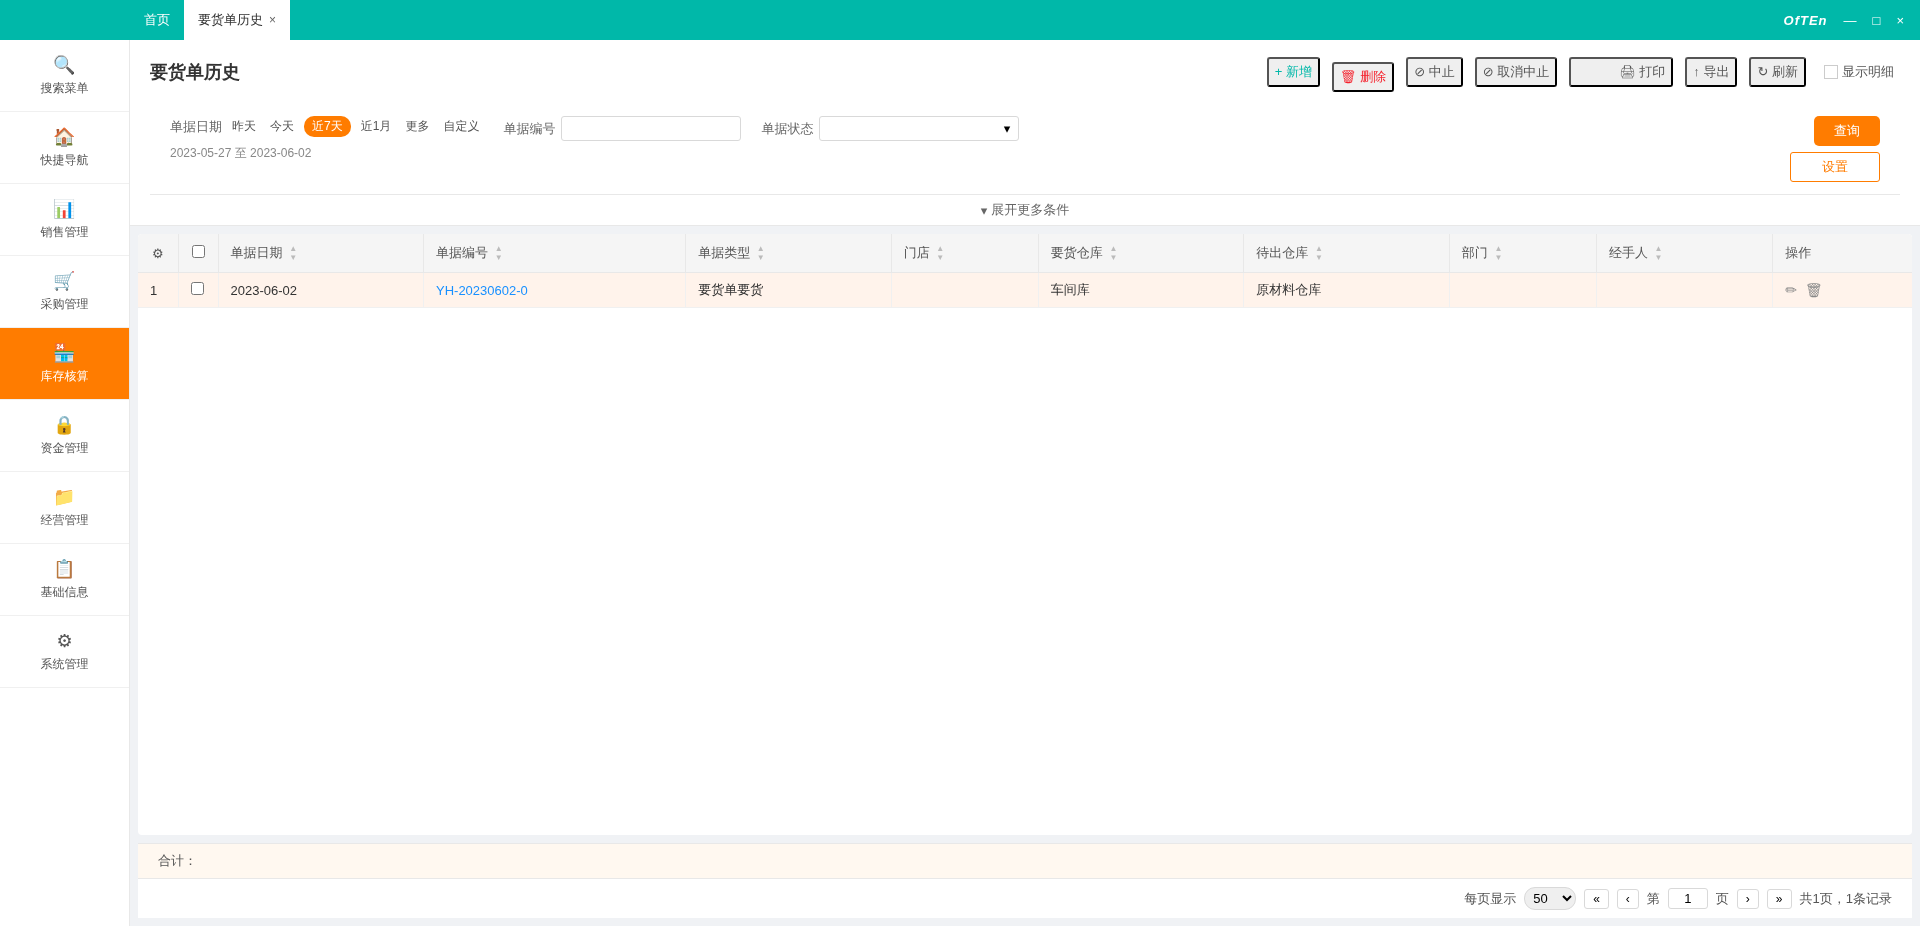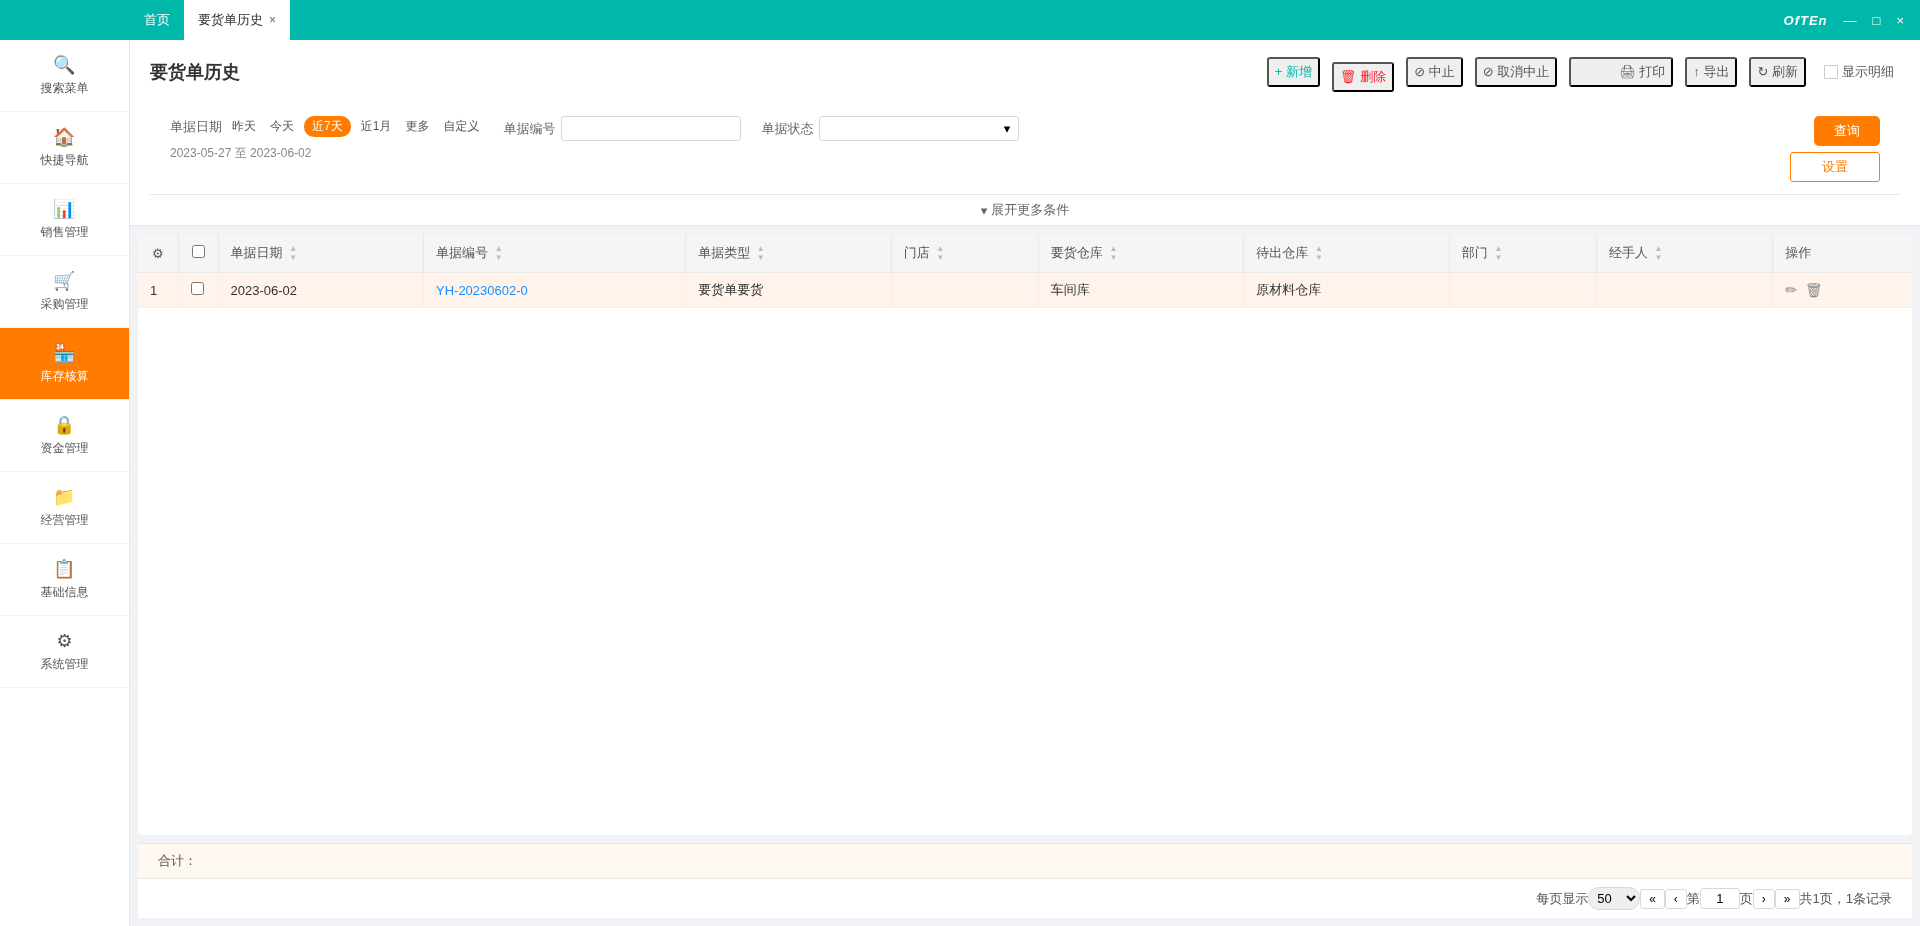--- a/index.html
+++ b/index.html
@@ -348,20 +348,21 @@
       padding: 8px 20px;
       font-size: 13px;
       color: #555;
       flex-shrink: 0;
       margin: 0 8px;
     }
     .pagination-bar {
       display: flex;
       align-items: center;
       justify-content: flex-end;
+      gap: 8px;
       padding: 8px 20px;
       background: #fff;
       border-top: 1px solid #e8e8e8;
       flex-shrink: 0;
       margin: 0 8px 8px 8px;
       font-size: 13px;
       color: #555;
     }
     .pagination-select {
       border: 1px solid #d9d9d9;

